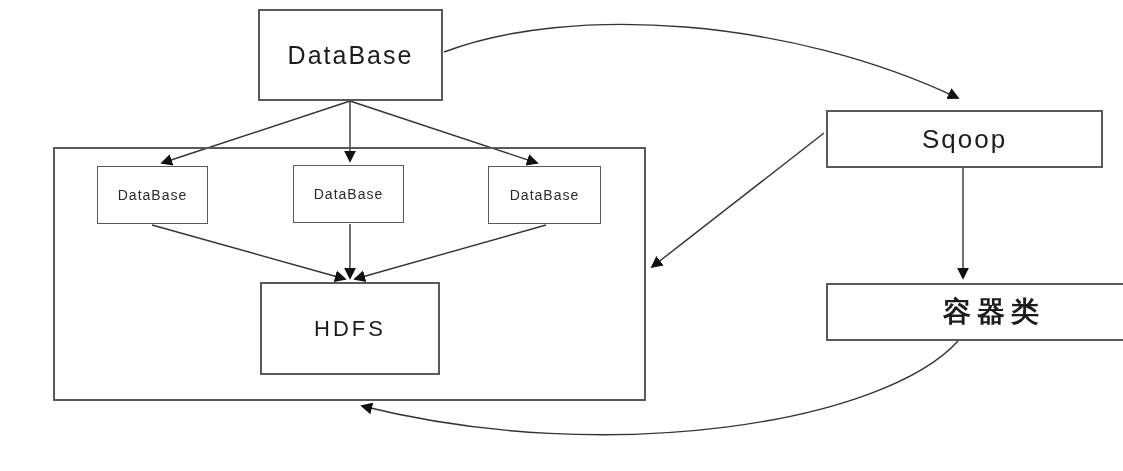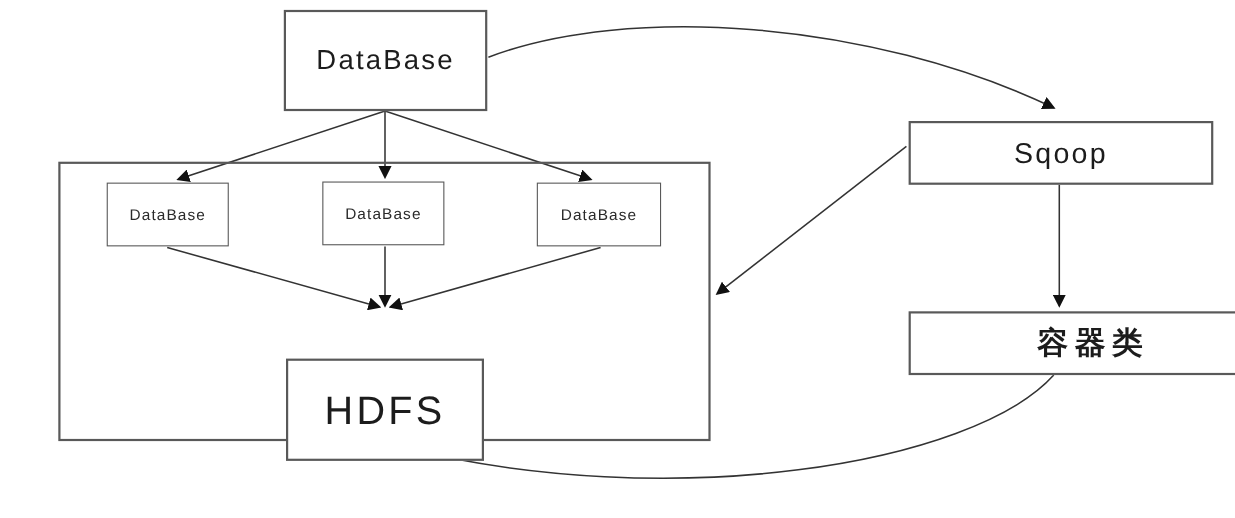--- a/index.html
+++ b/index.html
@@ -49,21 +49,21 @@
   .node-database-child {
     border-width: 1.5px;
     font-size: 14px; letter-spacing: 1px;
     color: #2a2a2a;
   }
   .node-database-child-1 { left: 97px;  top: 166px; width: 111px; height: 58px; }
   .node-database-child-2 { left: 293px; top: 165px; width: 111px; height: 58px; }
   .node-database-child-3 { left: 488px; top: 166px; width: 113px; height: 58px; }
   .node-hdfs {
     left: 260px; top: 282px; width: 180px; height: 93px;
-    font-size: 36px; letter-spacing: 3px; margin-top: 44px;
+    font-size: 22px; letter-spacing: 3px;
   }
   .node-sqoop {
     left: 826px; top: 110px; width: 277px; height: 58px;
     font-size: 26px; letter-spacing: 2px;
   }
   .node-container-class {
     left: 826px; top: 283px; width: 336px; height: 58px;
     font-size: 28px; letter-spacing: 6px;
     font-weight: 600;
   }

